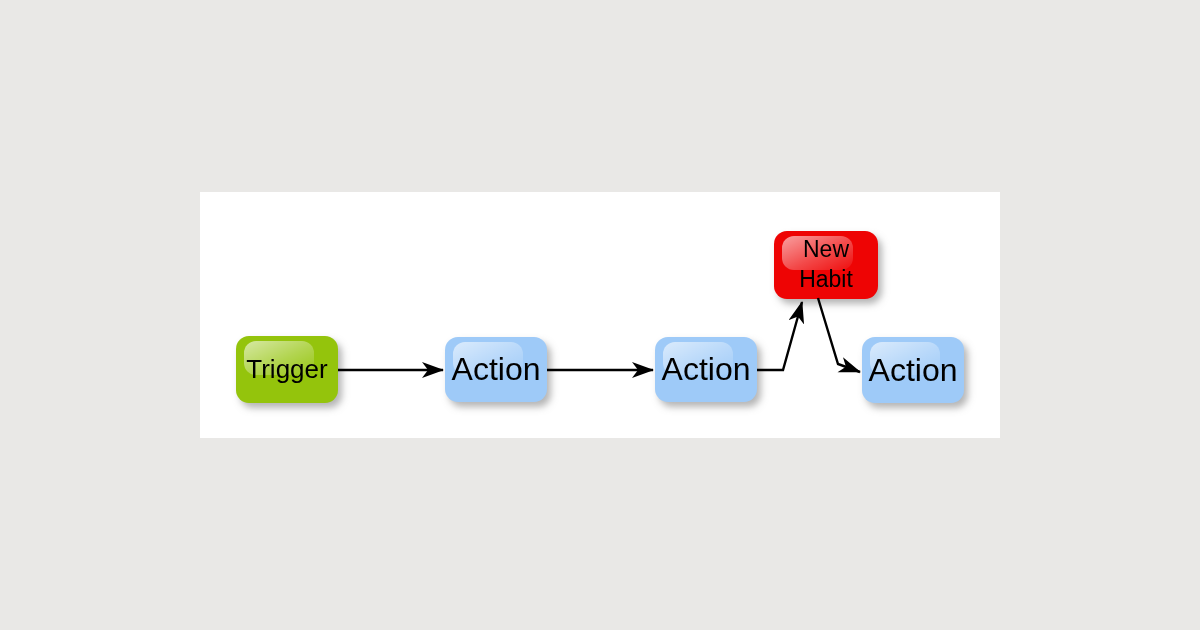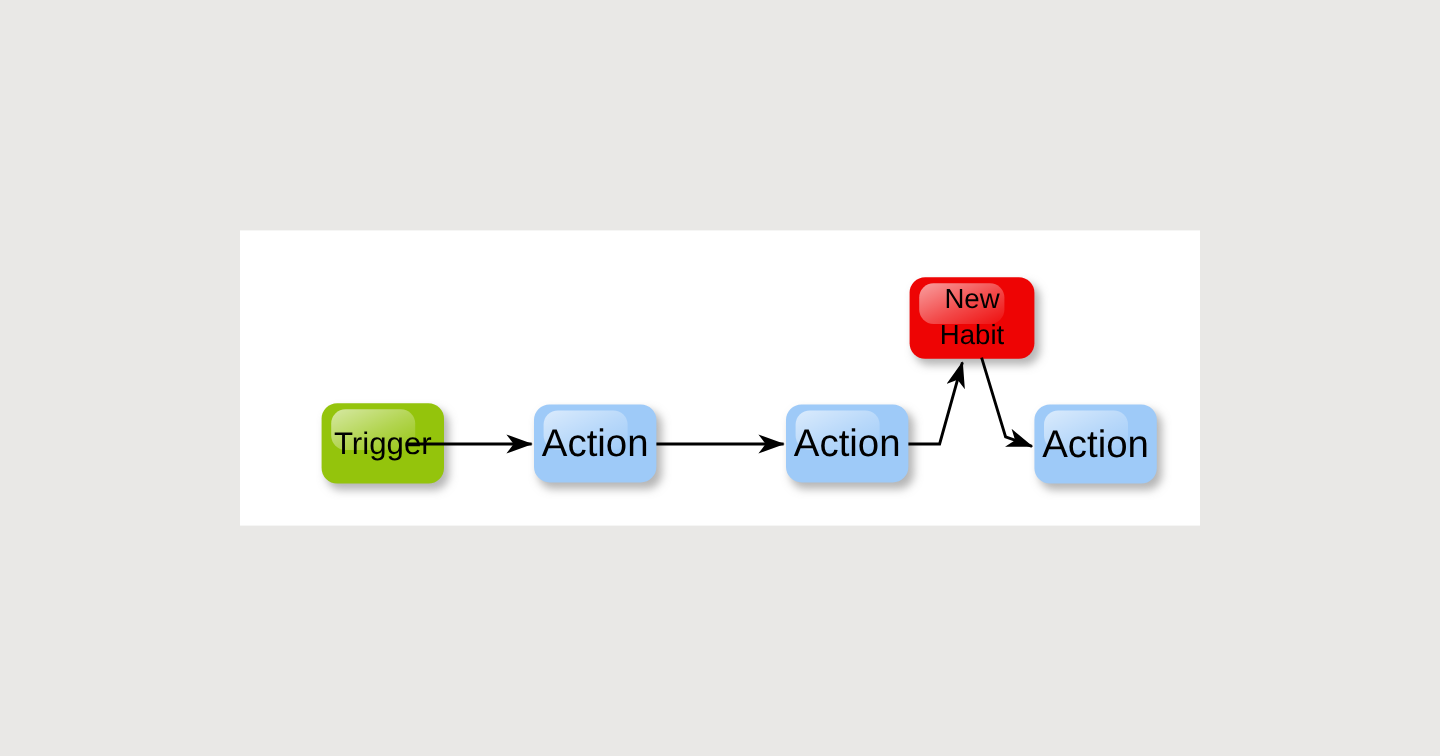--- a/index.html
+++ b/index.html
@@ -55,33 +55,33 @@
     stroke: #000;
     stroke-width: 2.4;
   }
 </style>
 </head>
 <body>
 
 <div class="page" style="background: rgb(233, 232, 230);">
   <div class="canvas" style="background: rgb(255, 255, 255);">
 
-    <div class="node node-trigger" style="background: rgb(148, 196, 12); margin-left: 32px;">
+    <div class="node node-trigger" style="background: rgb(148, 196, 12);">
       <span class="label">Trigger</span>
     </div>
 
     <div class="node node-action-1" style="background: rgb(158, 202, 248);">
       <span class="label">Action</span>
     </div>
 
     <div class="node node-action-2" style="background: rgb(158, 202, 248);">
       <span class="label">Action</span>
     </div>
 
-    <div class="node node-new-habit" style="background: rgb(238, 4, 4);">
+    <div class="node node-new-habit" style="background: rgb(238, 4, 4); margin-left: 16px;">
       <span class="label">New</span>
       <span class="label">Habit</span>
     </div>
 
     <div class="node node-action-3" style="background: rgb(158, 202, 248);">
       <span class="label">Action</span>
     </div>
 
     <svg class="arrow-layer" viewBox="0 0 800 246" width="800" height="246" xmlns="http://www.w3.org/2000/svg">
       <defs>

